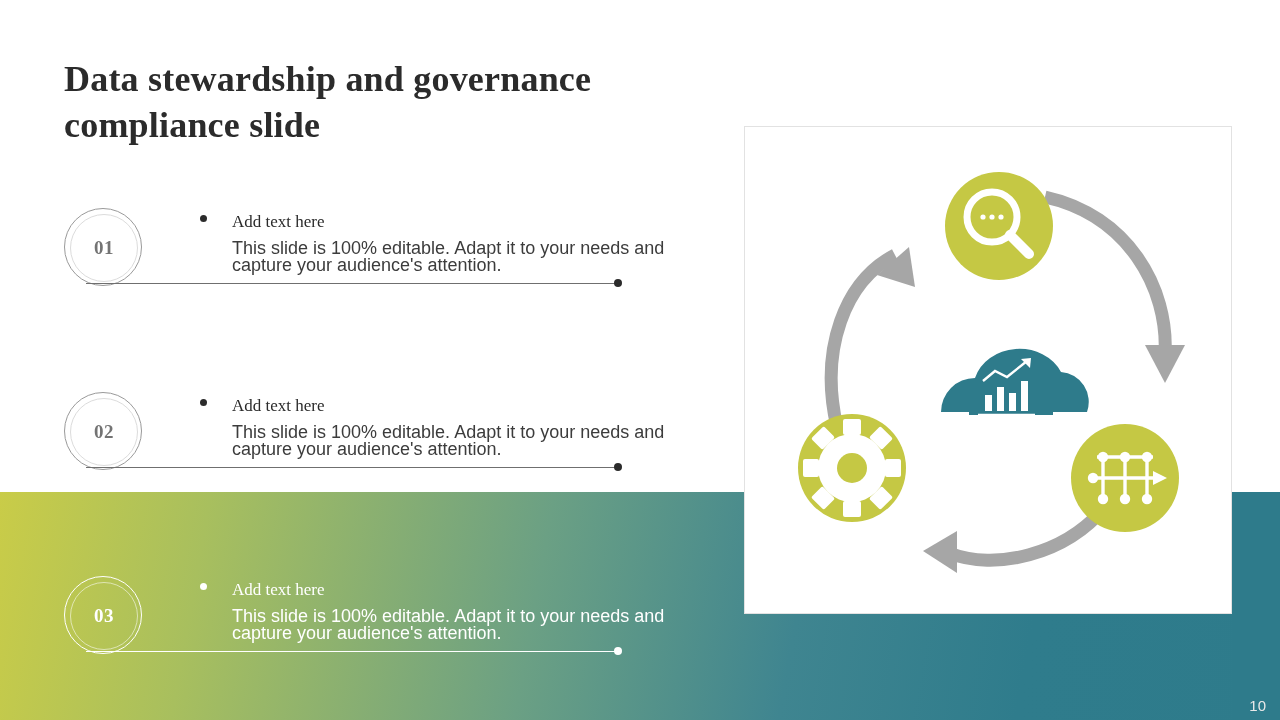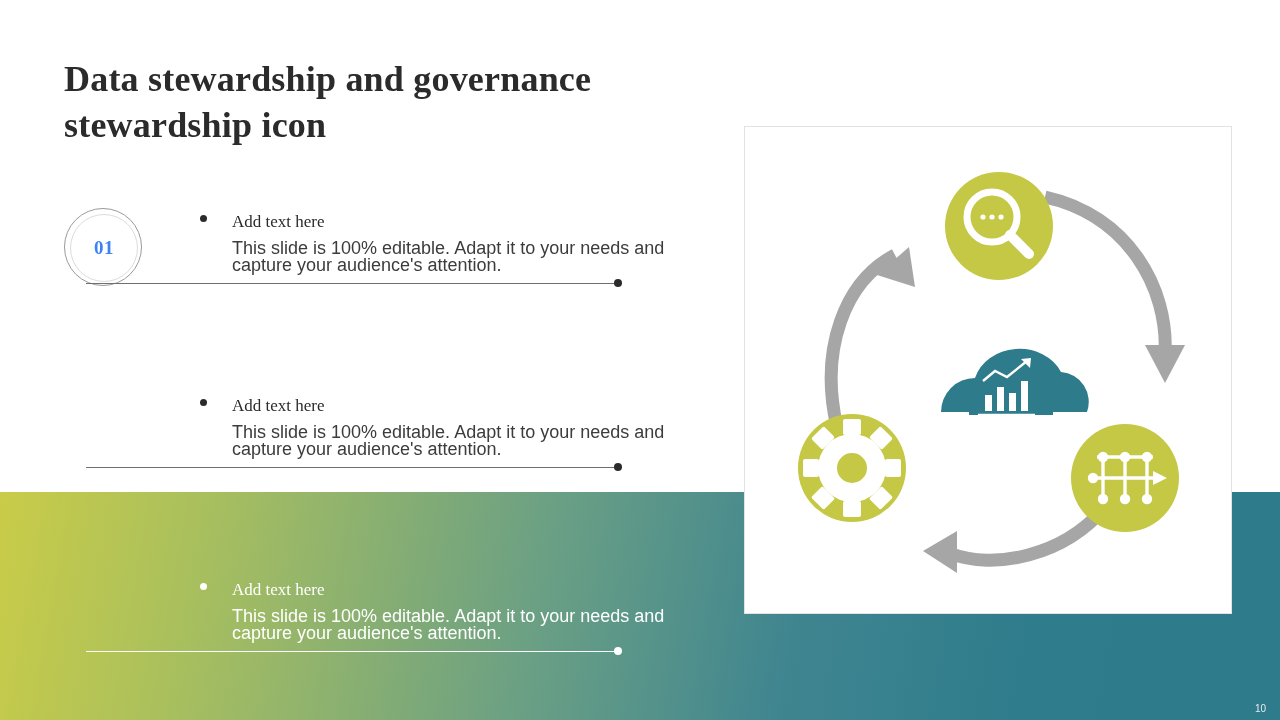--- a/index.html
+++ b/index.html
@@ -79,21 +79,21 @@
     border: 1.4px solid #dcdcdc;
     box-sizing: border-box;
     display: flex;
     align-items: center;
     justify-content: center;
   }
   .circle-num {
     font-family: "Liberation Serif", serif;
     font-weight: bold;
     font-size: 19px;
-    color: #3b82f6;
+    color: #737373;
     letter-spacing: 0.5px;
   }
   .step-3 .circle { border-color: #ffffff; }
   .step-3 .circle-inner { border-color: rgba(255,255,255,0.55); }
   .step-3 .circle-num { color: #ffffff; }
 
   .dot {
     position: absolute;
     width: 7px;
     height: 7px;
@@ -157,54 +157,64 @@
     border: 1px solid #e2e2e2;
     box-sizing: border-box;
   }
   .card svg { display: block; }
 
   
   .pagenum {
     position: absolute;
     right: 14px;
     bottom: 6px;
-    font-size: 10px;
+    font-size: 15px;
     color: #eaeaea;
   }
 </style>
 </head>
 <body>
 
 <div class="band"></div>
 <div class="band-right-cover"></div>
 
-<div class="title">Data stewardship and governance stewardship icon</div>
+<div class="title">Data stewardship and governance compliance slide</div>
 
 <div class="step step-1">
   <div class="circle">
     <div class="circle-inner">
       <span class="circle-num">01</span>
     </div>
   </div>
   <div class="dot"></div>
   <div class="step-head">Add text here</div>
   <div class="step-body">This slide is 100% editable. Adapt it to your needs and capture your audience's attention.</div>
   <div class="rule"></div>
   <div class="rule-end"></div>
 </div>
 
 <div class="step step-2">
+  <div class="circle">
+    <div class="circle-inner">
+      <span class="circle-num">02</span>
+    </div>
+  </div>
   <div class="dot"></div>
   <div class="step-head">Add text here</div>
   <div class="step-body">This slide is 100% editable. Adapt it to your needs and capture your audience's attention.</div>
   <div class="rule"></div>
   <div class="rule-end"></div>
 </div>
 
 <div class="step step-3">
+  <div class="circle">
+    <div class="circle-inner">
+      <span class="circle-num">03</span>
+    </div>
+  </div>
   <div class="dot"></div>
   <div class="step-head">Add text here</div>
   <div class="step-body">This slide is 100% editable. Adapt it to your needs and capture your audience's attention.</div>
   <div class="rule"></div>
   <div class="rule-end"></div>
 </div>
 
 <div class="card">
   <svg width="486" height="486" viewBox="0 0 486 486">
 

